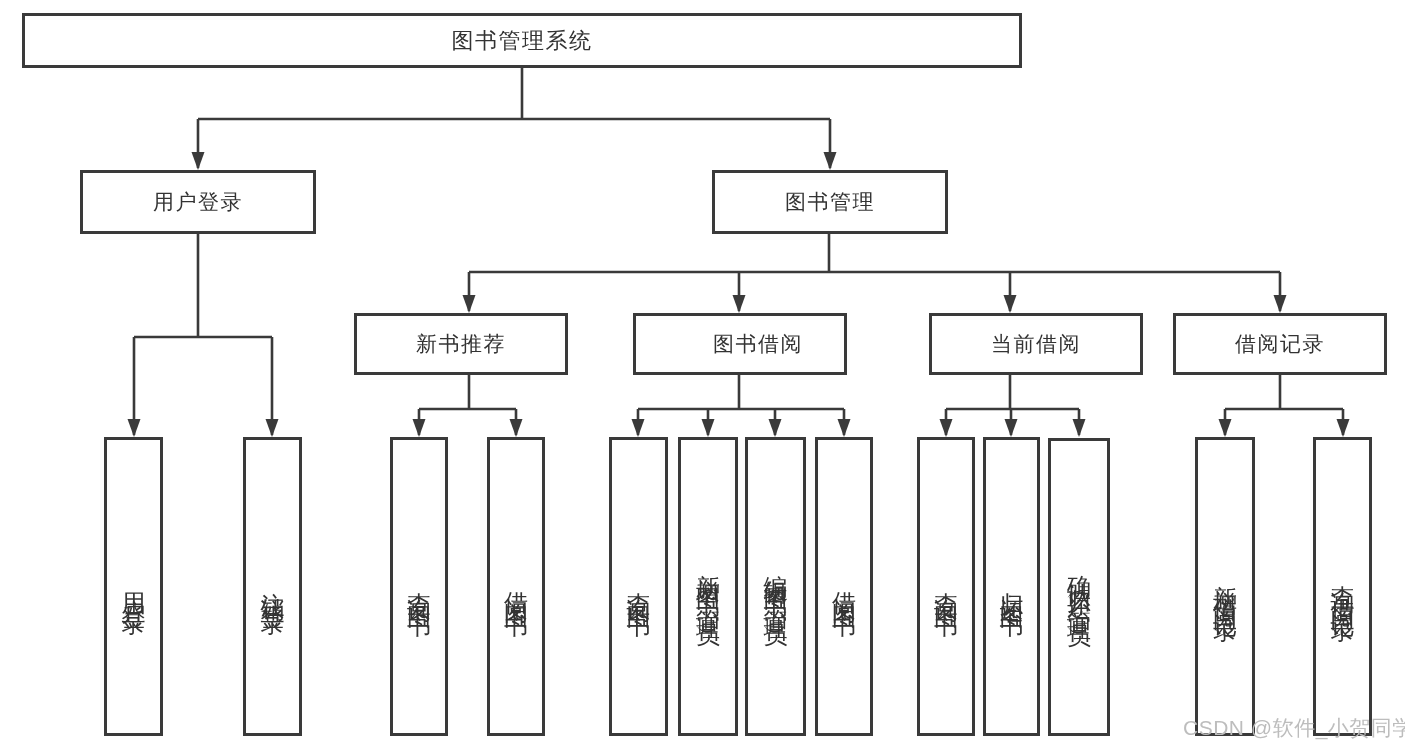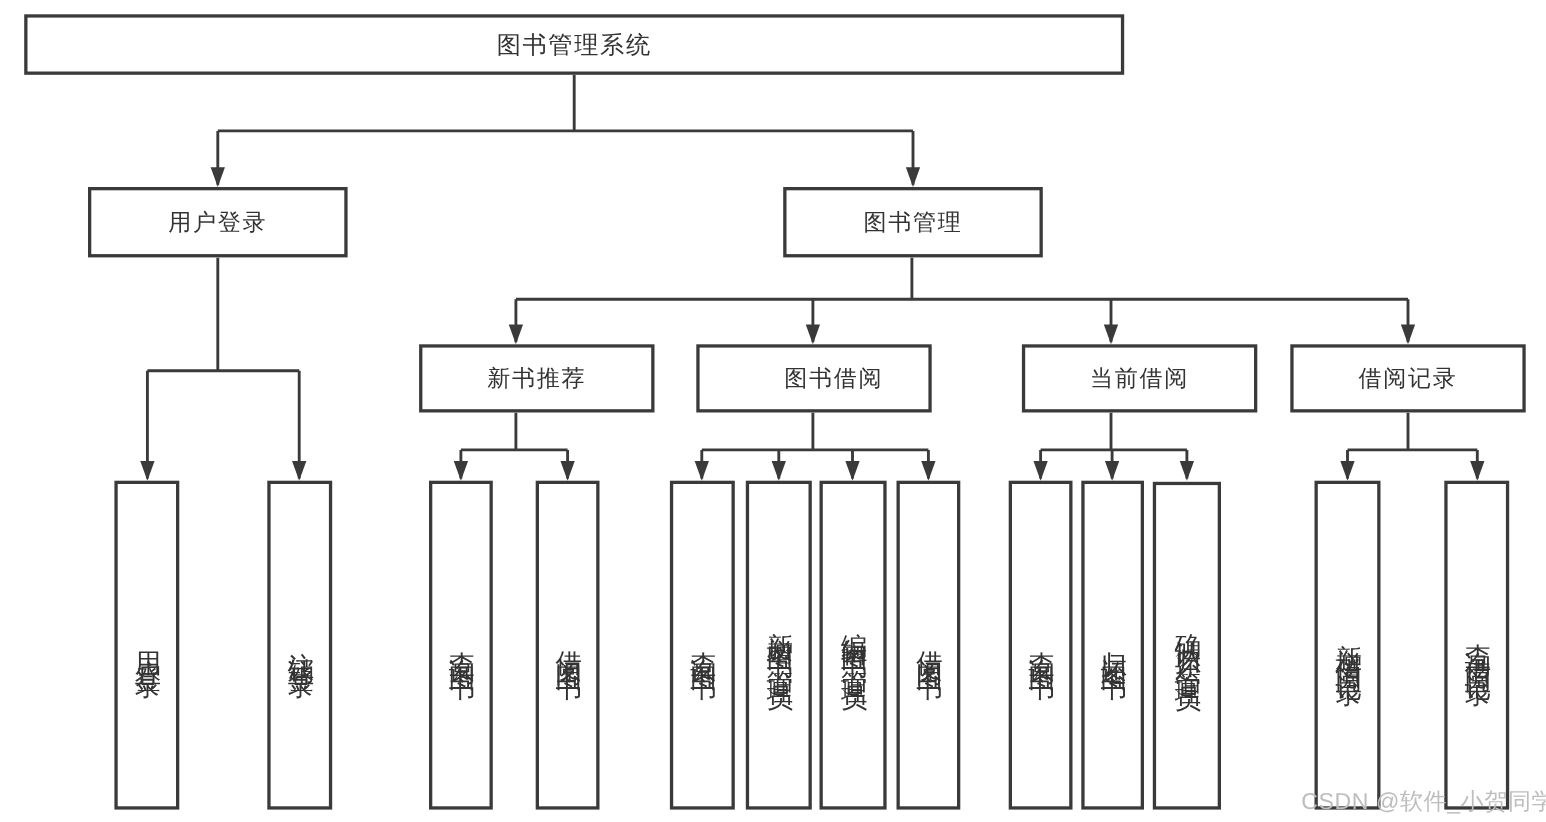--- a/index.html
+++ b/index.html
@@ -125,21 +125,21 @@
     <span>图书管理系统</span>
   </div>
 
   <div class="node h" style="left:80px; top:170px; width:236px; height:64px;">
     <span>用户登录</span>
   </div>
   <div class="node h" style="left:712px; top:170px; width:236px; height:64px;font-family:Liberation Mono, monospace;">
     <span>图书管理</span>
   </div>
 
-  <div class="node h" style="left:381px; top:313px; width:214px; height:62px;">
+  <div class="node h" style="left:354px; top:313px; width:214px; height:62px;">
     <span>新书推荐</span>
   </div>
   <div class="node h" style="left:633px; top:313px; width:214px; height:62px;padding-left:36px;">
     <span>图书借阅</span>
   </div>
   <div class="node h" style="left:929px; top:313px; width:214px; height:62px;">
     <span>当前借阅</span>
   </div>
   <div class="node h" style="left:1173px; top:313px; width:214px; height:62px;font-family:Liberation Serif, serif;">
     <span>借阅记录</span>

